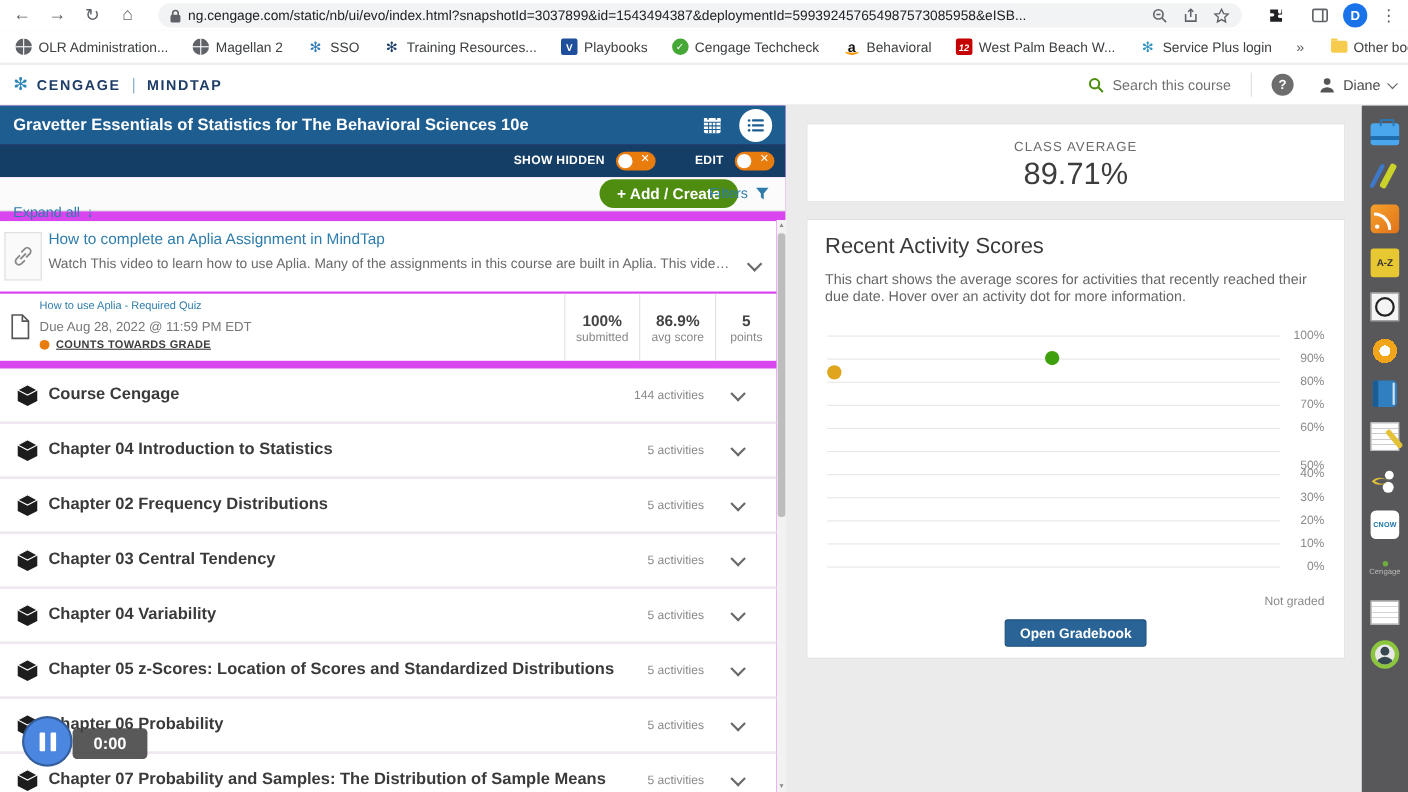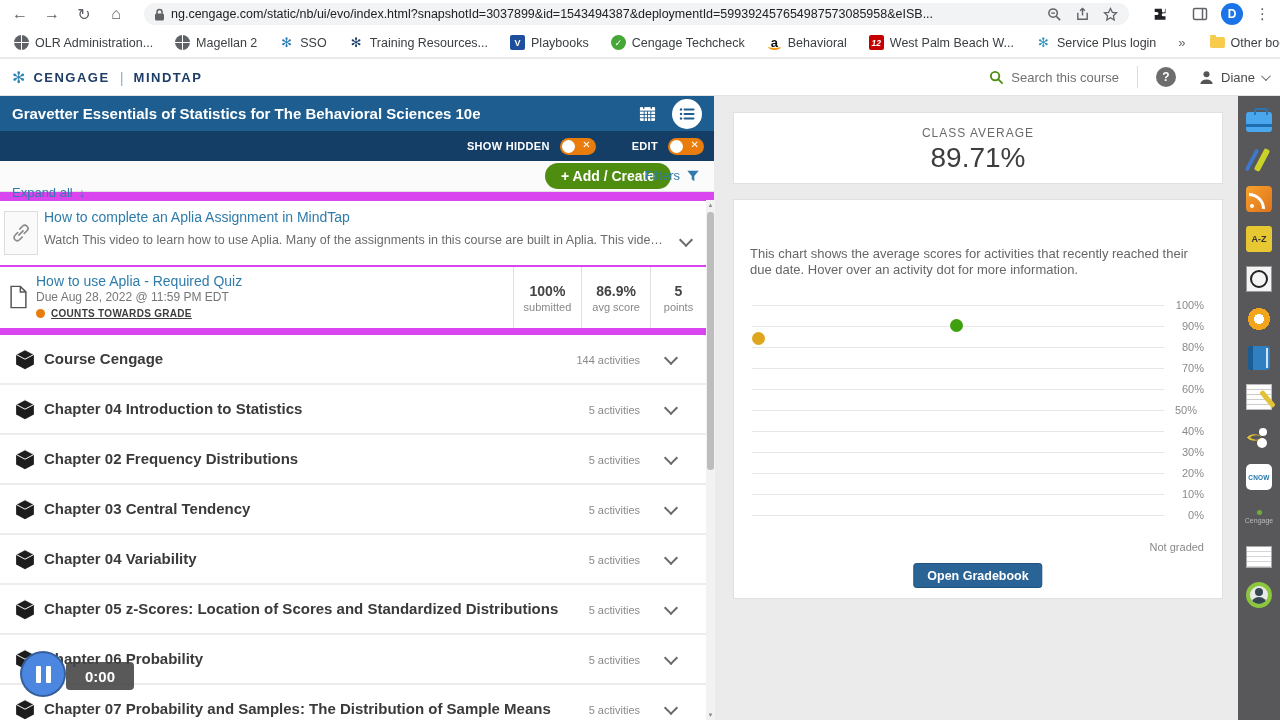--- a/index.html
+++ b/index.html
@@ -70,21 +70,21 @@
   .list { position:absolute; left:0; top:96px; width:706px; bottom:0; padding-top:9px; overflow:hidden; }
   .card-row { background:#fff; position:relative; }
   .row-link { height:64px; margin-bottom:2px; }
   .icon-cell { position:absolute; left:4px; top:10px; width:34px; height:44px; border:1px solid #ddd; background:#fafafa; display:flex; align-items:center; justify-content:center; }
   .row-link .ttl { position:absolute; left:44px; top:8px; font-size:14px; color:#2e7cab; cursor:pointer; }
   .row-link .desc { position:absolute; left:44px; top:32px; width:620px; font-size:12.5px; color:#6b6b6b; white-space:nowrap; overflow:hidden; text-overflow:ellipsis; }
   .chev { width:10px; height:10px; border-right:2px solid #6a6a6a; border-bottom:2px solid #6a6a6a; transform:rotate(45deg); cursor:pointer; }
   .row-link .chev { position:absolute; left:681px; top:34px; }
   .row-quiz { height:61px; margin-bottom:7px; }
   .row-quiz .doc { position:absolute; left:9px; top:18px; }
-  .row-quiz .ttl { position:absolute; left:36px; top:6px; font-size:14px; color:#2e7cab; cursor:pointer; }
+  .row-quiz .ttl { position:absolute; left:36px; top:6px; font-size:10px; color:#2e7cab; cursor:pointer; }
   .row-quiz .due { position:absolute; left:36px; top:23px; font-size:12px; color:#777; }
   .row-quiz .badge { position:absolute; left:36px; top:41px; display:flex; align-items:center; gap:6px; }
   .row-quiz .badge .dot { width:9px; height:9px; border-radius:50%; background:#e87d0e; }
   .row-quiz .badge .txt { font-size:10px; font-weight:bold; color:#3d3d3d; letter-spacing:.3px;text-decoration:underline; }
   .stats { position:absolute; right:0; top:0; height:61px; display:flex; }
   .stat { border-left:1px solid #e0e0e0; display:flex; flex-direction:column; align-items:center; justify-content:center; gap:2px; padding:0 10px; min-width:56px; }
   .stat .v { font-size:14px; font-weight:bold; color:#444; }
   .stat .l { font-size:11px; color:#888; }
 
   .chapter-row { height:50px; background:#fff; border-bottom:2px solid #ececec; position:relative; cursor:pointer; }
@@ -469,35 +469,36 @@
       <span class="dn">▼</span>
     </div>
   </div>
 
   <div class="right-area">
     <div class="card card-avg">
       <div class="lbl">CLASS AVERAGE</div>
       <div class="val">89.71%</div>
     </div>
     <div class="card card-act">
+      <div class="ttl">Recent Activity Scores</div>
       <div class="desc">This chart shows the average scores for activities that recently reached their due date. Hover over an activity dot for more information.</div>
       <div class="chart" id="activity-chart">
         <span class="not-graded">Not graded</span>
       <span class="tick-line" style="top: 0px;"></span>
           <span class="tick-lbl" style="top: -6px;">100%</span>
           <span class="tick-line" style="top: 21px;"></span>
           <span class="tick-lbl" style="top: 15px;">90%</span>
           <span class="tick-line" style="top: 42px;"></span>
           <span class="tick-lbl" style="top: 36px;">80%</span>
           <span class="tick-line" style="top: 63px;"></span>
           <span class="tick-lbl" style="top: 57px;">70%</span>
           <span class="tick-line" style="top: 84px;"></span>
           <span class="tick-lbl" style="top: 78px;">60%</span>
           <span class="tick-line" style="top: 105px;"></span>
-          <span class="tick-lbl" style="top: 99px; text-align: center;">50%</span>
+          <span class="tick-lbl" style="top: 112px;">50%</span>
           <span class="tick-line" style="top: 126px;"></span>
           <span class="tick-lbl" style="top: 120px;">40%</span>
           <span class="tick-line" style="top: 147px;"></span>
           <span class="tick-lbl" style="top: 141px;">30%</span>
           <span class="tick-line" style="top: 168px;"></span>
           <span class="tick-lbl" style="top: 162px;">20%</span>
           <span class="tick-line" style="top: 189px;"></span>
           <span class="tick-lbl" style="top: 183px;">10%</span>
           <span class="tick-line" style="top: 210px;"></span>
           <span class="tick-lbl" style="top: 204px;">0%</span>

